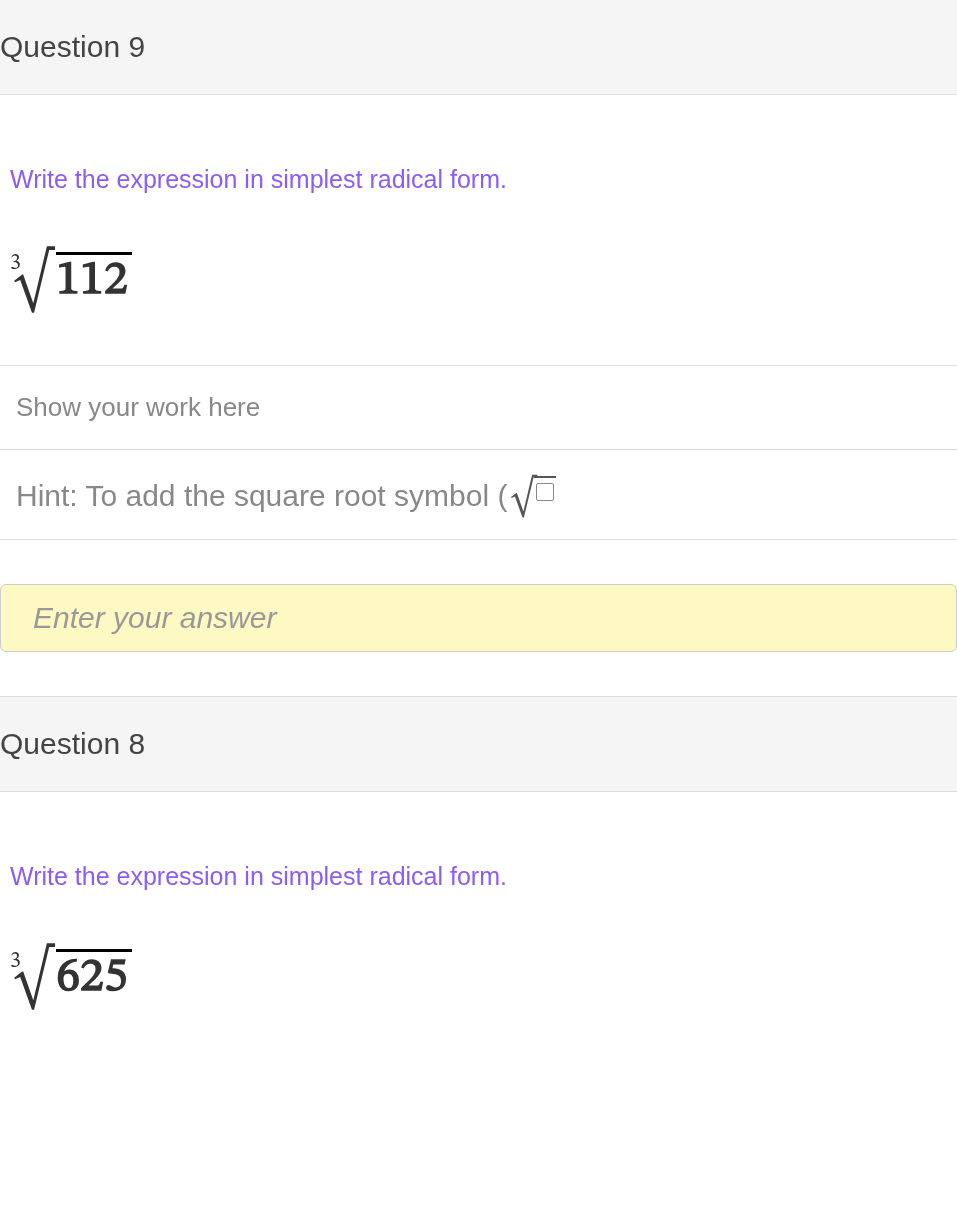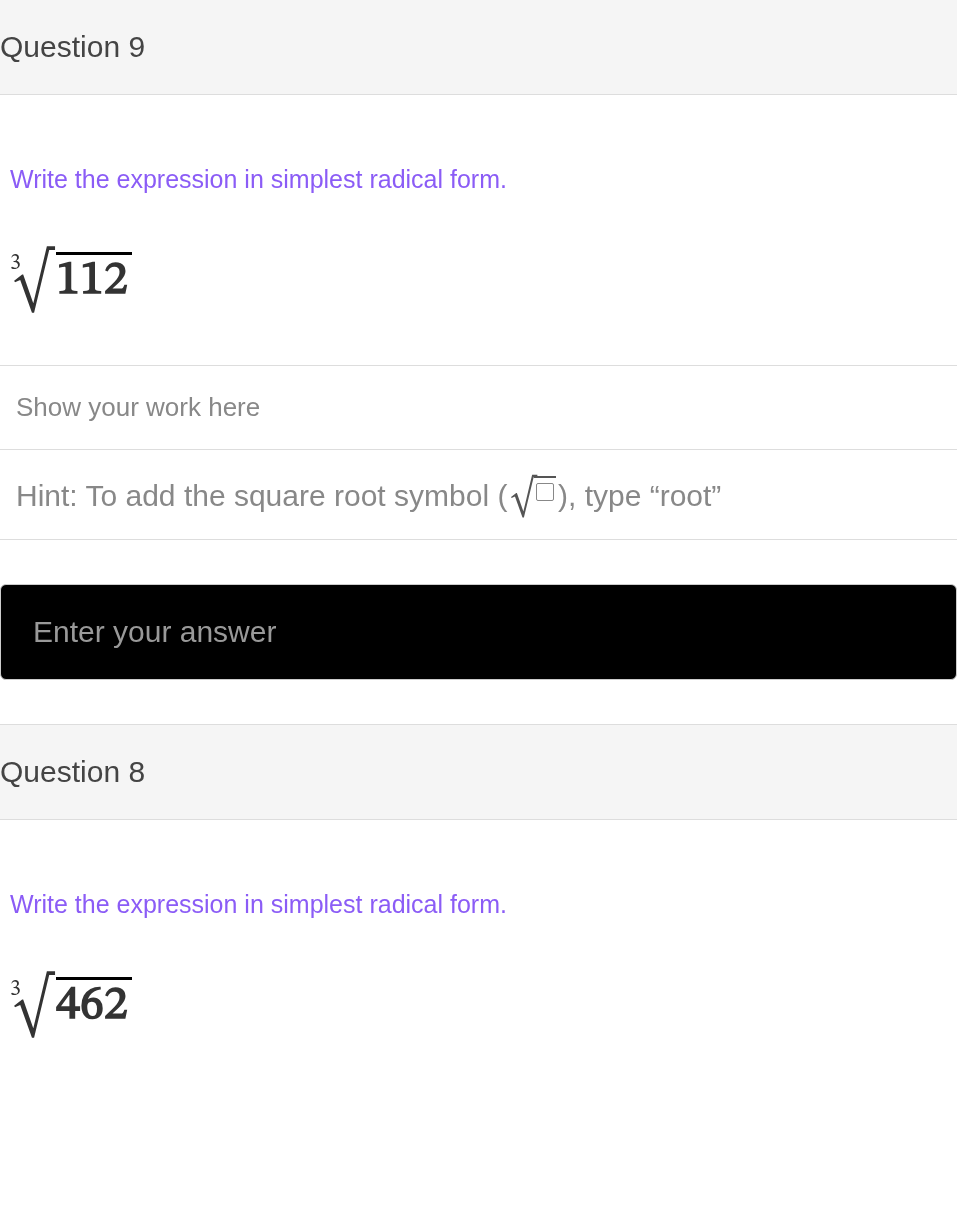--- a/index.html
+++ b/index.html
@@ -91,26 +91,27 @@
     border: 1.5px solid #888;
     border-radius: 2px;
     position: relative;
     top: -4px;
   }
   .answer-wrap { padding: 44px 0; }
   .answer-input {
     width: 100%;
     border: 1px solid #ccc;
     border-radius: 6px;
-    background: #000000;
+    background: #fef9c3;
     font-size: 30px;
     color: #888;
-    padding: 30px 32px;
+    padding: 16px 32px;
     font-family: inherit;
     outline: none;
+    font-style: italic;
   }
   .answer-input::placeholder { color: #999; }
   .q3-header { border-top: 1px solid #ddd; margin-top: 0; }
 </style>
 </head>
 <body>
 
 <div class="question-header">
   <span>Question 9</span>
 </div>
@@ -129,32 +130,31 @@
   <span>Show your work here</span>
 </div>
 
 <div class="divider"></div>
 <div class="hint-area">
   <span>Hint: To add the square root symbol (</span>
   <span class="hint-root">
     <span class="radical-sign">√</span>
     <span class="radicand-box"><span class="placeholder-box"></span></span>
   </span>
-  <span>), type “root”</span>
 </div>
 <div class="divider"></div>
 
 <div class="answer-wrap">
   <input class="answer-input" type="text" placeholder="Enter your answer" style="">
 </div>
 
 <div class="question-header q3-header">
   <span>Question 8</span>
 </div>
 
 <div class="question-body">
   <div class="instructions">Write the expression in simplest radical form.</div>
   <div class="math-expr">
     <span class="root-index">3</span>
     <span class="radical-sign">√</span>
-    <span class="radicand">462</span>
+    <span class="radicand">625</span>
   </div>
 </div>
 
 </body></html>

